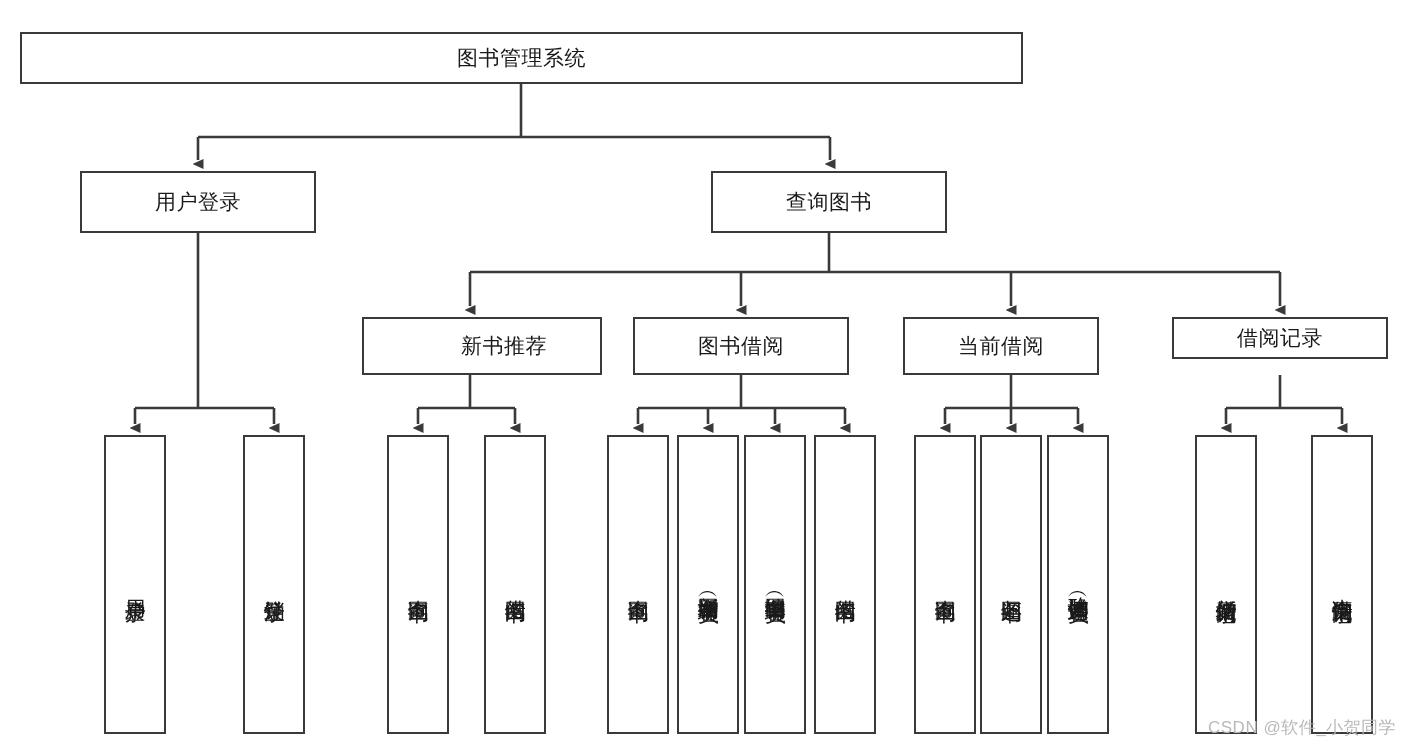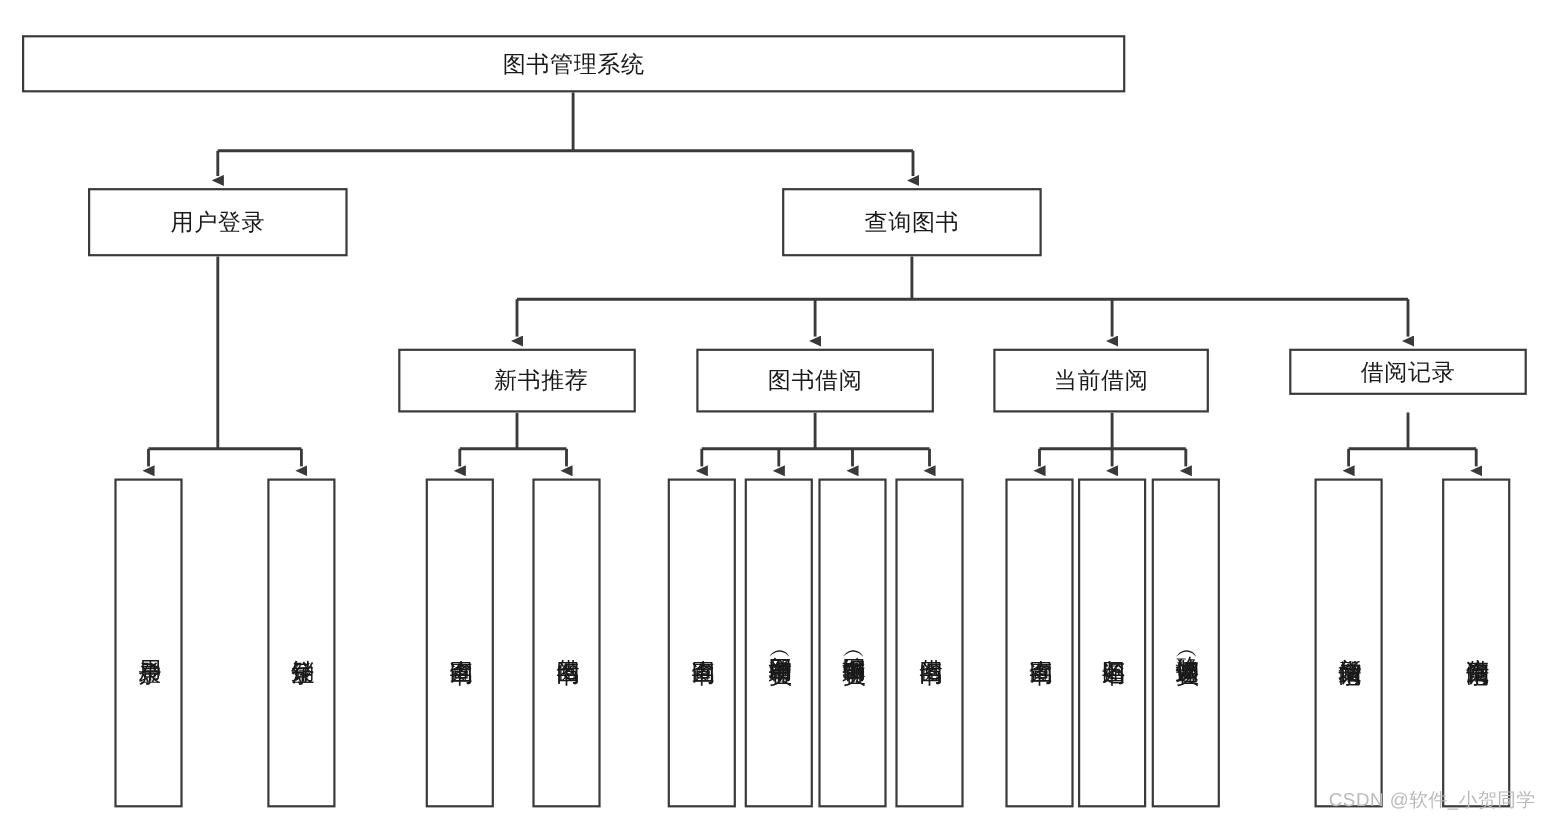--- a/index.html
+++ b/index.html
@@ -134,21 +134,21 @@
   </div>
 
   <div class="node horizontal" style="left:80px; top:171px; width:236px; height:62px;">
     <span>用户登录</span>
   </div>
 
   <div class="node horizontal" style="left:711px; top:171px; width:236px; height:62px;">
     <span>查询图书</span>
   </div>
 
-  <div class="node horizontal" style="left:362px; top:317px; width:216px; height:58px;padding-left:44px;">
+  <div class="node horizontal" style="left:362px; top:317px; width:240px; height:58px;padding-left:44px;">
     <span>新书推荐</span>
   </div>
 
   <div class="node horizontal" style="left:633px; top:317px; width:216px; height:58px;text-align:right;">
     <span>图书借阅</span>
   </div>
 
   <div class="node horizontal" style="left:903px; top:317px; width:196px; height:58px;">
     <span>当前借阅</span>
   </div>

